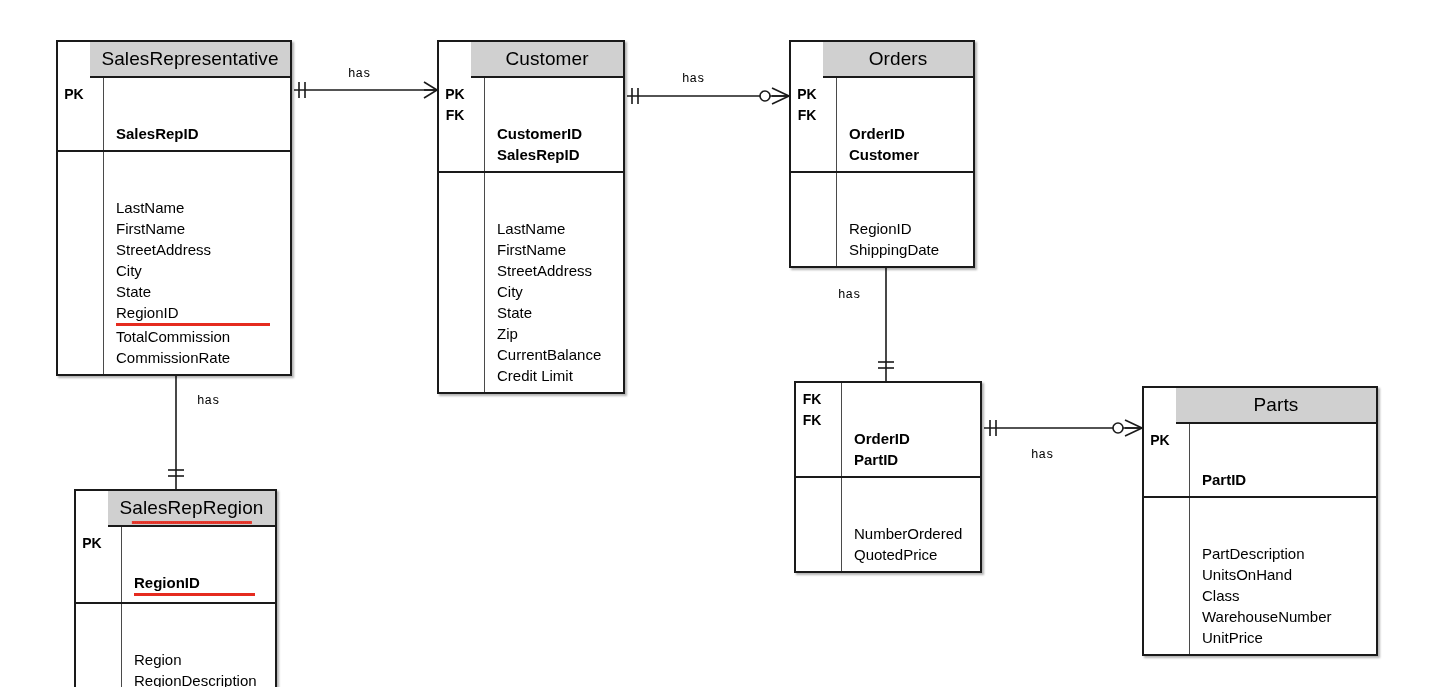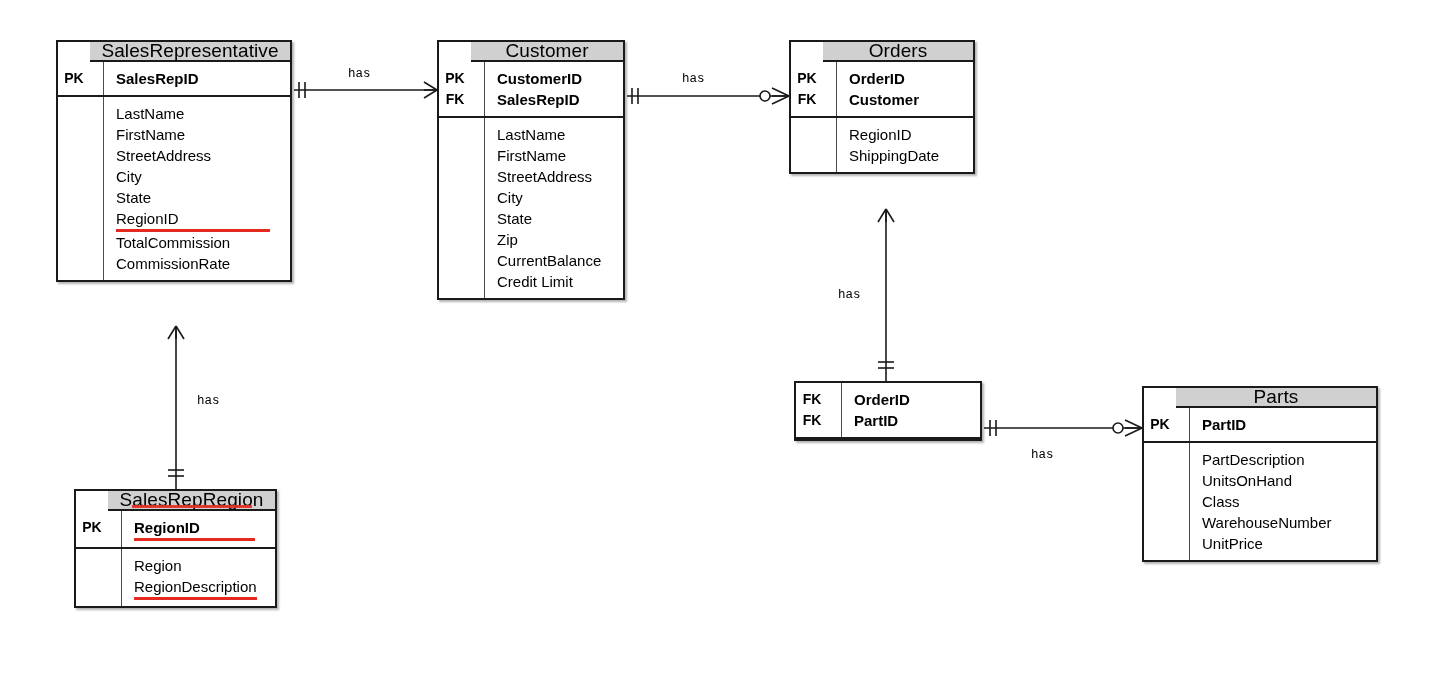--- a/index.html
+++ b/index.html
@@ -23,21 +23,21 @@
   
   .entity {
     position: absolute;
     box-sizing: border-box;
     border: 2px solid #1a1a1a;
     background: #ffffff;
     box-shadow: 2px 2px 2px rgba(0,0,0,0.30);
   }
   .entity-title {
     box-sizing: border-box;
-    height: 20px;
+    height: 36px;
     background: #d0d0d0;
     border-bottom: 2px solid #1a1a1a;
     display: flex;
     align-items: center;
     justify-content: center;
     font-size: 19px;
     color: #000000;
     letter-spacing: 0.1px;
     position: relative;
     margin-left: 32px;
@@ -65,20 +65,21 @@
   }
   .col-fields {
     box-sizing: border-box;
     flex: 1 1 auto;
     padding: 6px 20px 6px 12px;
     display: flex;
     flex-direction: column;
     font-size: 15px;
     line-height: 21px;
     color: #000;
+    margin-top: 39px;
   }
   .col-fields.keyfields { font-weight: bold; }
   .field { white-space: nowrap; position: relative; display: inline-block; }
   
   .squiggle {
     background-image:
       repeating-linear-gradient(125deg,
         #e52b1f 0px, #e52b1f 1.1px,
         rgba(0,0,0,0) 1.1px, rgba(0,0,0,0) 2.0px),
       repeating-linear-gradient(55deg,
@@ -270,20 +271,27 @@
     <div class="entity-section sec-key">
       <div class="col-flag">
         <span>FK</span>
         <span>FK</span>
       </div>
       <div class="col-fields keyfields">
         <span class="field">OrderID</span>
         <span class="field">PartID</span>
       </div>
     </div>
+    <div class="entity-section">
+      <div class="col-flag"></div>
+      <div class="col-fields">
+        <span class="field">NumberOrdered</span>
+        <span class="field">QuotedPrice</span>
+      </div>
+    </div>
   </div>
 
   <div class="entity" style="left:1142px; top:386px; width:236px;">
     <div class="entity-title">Parts</div>
     <div class="entity-section sec-key">
       <div class="col-flag">
         <span>PK</span>
       </div>
       <div class="col-fields keyfields">
         <span class="field">PartID</span>

